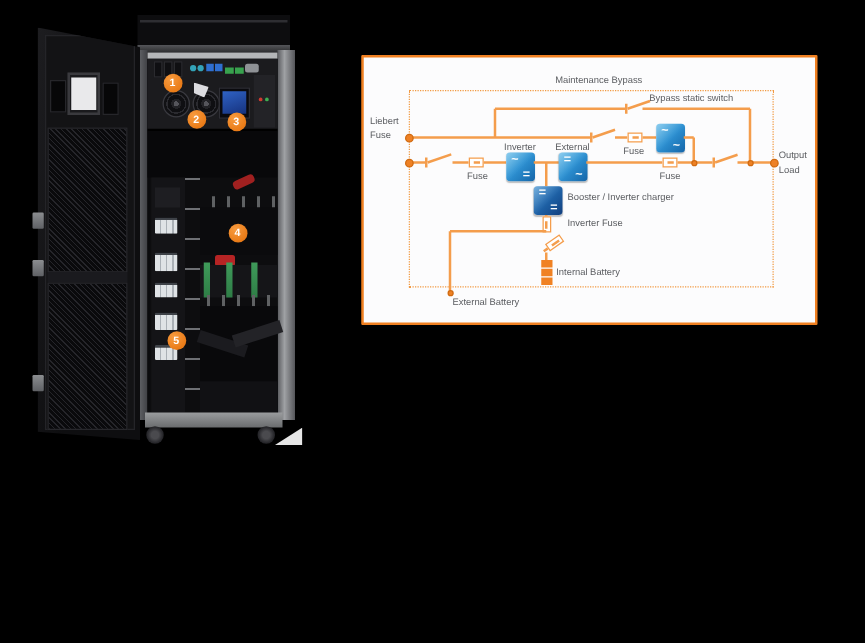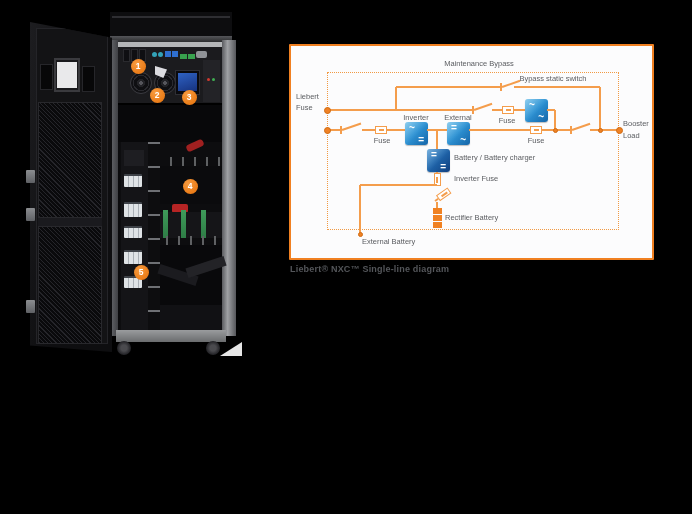--- a/index.html
+++ b/index.html
@@ -144,30 +144,30 @@
     <div class="callout" style="left:133.5px;top:264.5px;">5</div>
   </div>
 
   <div class="sld">
     <div class="dottedbox"></div>
 
     <div class="dlabel ctr" style="left:130px;top:13px;width:116px;text-align:center;">Maintenance Bypass</div>
     <div class="dlabel ctr" style="left:212px;top:28px;width:100px;">Bypass static switch</div>
     <div class="dlabel" style="left:5px;top:46px;">Liebert</div>
     <div class="dlabel" style="left:5px;top:57px;">Fuse</div>
-    <div class="dlabel" style="left:332px;top:73px;">Booster</div>
+    <div class="dlabel" style="left:332px;top:73px;">Output</div>
     <div class="dlabel" style="left:332px;top:85px;">Load</div>
     <div class="dlabel ctr" style="left:96px;top:67px;width:58px;">Inverter</div>
     <div class="dlabel ctr" style="left:138px;top:67px;width:58px;">External</div>
     <div class="dlabel ctr" style="left:198px;top:69.5px;width:36px;">Fuse</div>
     <div class="dlabel ctr" style="left:73px;top:90px;width:36px;">Fuse</div>
     <div class="dlabel ctr" style="left:227px;top:89.5px;width:36px;">Fuse</div>
-    <div class="dlabel" style="left:163px;top:107px;">Battery / Battery charger</div>
+    <div class="dlabel" style="left:163px;top:107px;">Booster / Inverter charger</div>
     <div class="dlabel" style="left:163px;top:128px;">Inverter Fuse</div>
-    <div class="dlabel" style="left:154px;top:167px;">Rectifier Battery</div>
+    <div class="dlabel" style="left:154px;top:167px;">Internal Battery</div>
     <div class="dlabel" style="left:71px;top:191px;">External Battery</div>
 
     <div class="wire vw" style="left:104.2px;top:41px;height:23px;"></div>
     <div class="wire hw" style="left:105px;top:40.2px;width:104px;"></div>
     <div class="tick" style="left:209px;top:36.5px;"></div>
     <div class="blade" style="left:211px;top:40.2px;width:19px;"></div>
     <div class="wire hw" style="left:223px;top:40.2px;width:86px;"></div>
     <div class="wire vw" style="left:308.2px;top:41px;height:43px;"></div>
 
     <div class="wire hw" style="left:36px;top:63.2px;width:145px;"></div>
@@ -235,21 +235,20 @@
     <div class="wire vw" style="left:68.2px;top:139px;height:49px;"></div>
 
     <div class="node big" style="left:32.5px;top:60.5px;"></div>
     <div class="node big" style="left:32.5px;top:80.5px;"></div>
     <div class="node sm" style="left:261.5px;top:81.5px;"></div>
     <div class="node sm" style="left:306.5px;top:81.5px;"></div>
     <div class="node big" style="left:324.5px;top:80.5px;"></div>
     <div class="node sm" style="left:66.5px;top:185.5px;"></div>
   </div>
 
-  <div class="caption">Liebert® NXC™ Single-line diagram</div>
 
   <div class="abs" style="left:0;top:370px;width:692px;height:140px;">
     
     
 
     
     
 
     
     

